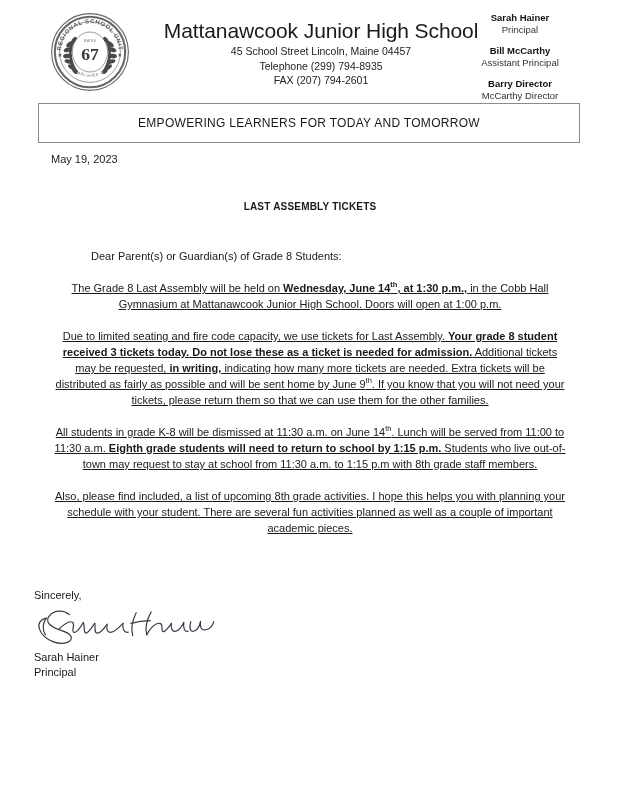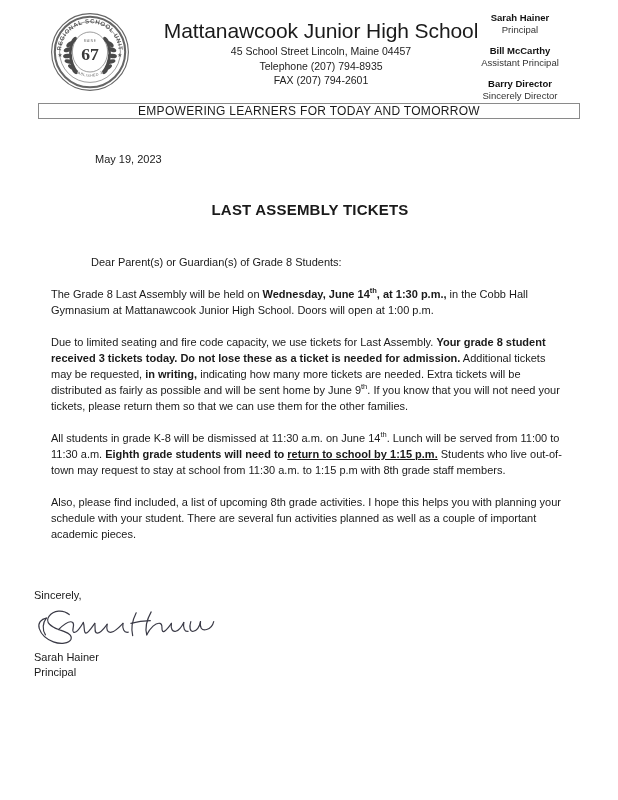--- a/index.html
+++ b/index.html
@@ -70,21 +70,21 @@
     line-height: 12px;
     color: #333;
   }
 
   
   .motto-box {
     position: absolute;
     left: 38px;
     top: 103px;
     width: 542px;
-    height: 16px;
+    height: 40px;
     border: 1.5px solid #8a8a8a;
     box-sizing: border-box;
     display: flex;
     align-items: center;
     justify-content: center;
   }
   .motto-text {
     font-size: 12px;
     letter-spacing: 0.3px;
     color: #1a1a1a;
@@ -94,40 +94,40 @@
   .page-body {
     position: absolute;
     left: 51px;
     top: 152px;
     width: 518px;
   }
   .date-line {
     font-size: 11px;
     line-height: 15px;
     margin-bottom: 34px;
-    margin-left: 44px;
   }
   .doc-title {
-    font-size: 15px;
+    font-size: 10px;
     font-weight: bold;
     text-align: center;
     letter-spacing: 0.2px;
     margin-bottom: 36px;
   }
   .salutation {
     font-size: 11px;
     line-height: 16px;
     margin-bottom: 16px;
     padding-left: 40px;
   }
   .para {
     font-size: 11px;
     line-height: 16px;
     margin-bottom: 16px;
-    text-align: left;
+    text-align: center;
+    text-decoration: underline;
   }
   .para b { font-weight: bold; }
   .para u { text-decoration: underline; }
   sup {
     font-size: 7.5px;
     vertical-align: super;
     line-height: 0;
   }
 
   
@@ -203,36 +203,36 @@
         <ellipse cx="70" cy="35" rx="4.6" ry="2.3" transform="rotate(52 70 35)"></ellipse>
       </g>
       <text x="50" y="38" text-anchor="middle" font-family="Liberation Sans, sans-serif" font-size="4" fill="#777" letter-spacing="0.6">MAINE</text>
       <text x="50" y="60" text-anchor="middle" font-family="Liberation Serif, serif" font-size="22" font-weight="bold" fill="#3a3a3a">67</text>
     </svg>
   </div>
 
   <div class="school-block">
     <div class="school-name">Mattanawcook Junior High School</div>
     <div class="school-addr">45 School Street  Lincoln, Maine 04457</div>
-    <div class="school-addr">Telephone (207) 794-8935</div>
+    <div class="school-addr">Telephone (299) 794-8935</div>
     <div class="school-addr">FAX (207) 794-2601</div>
   </div>
 
   <div class="staff-block">
     <div class="staff-entry">
       <div class="staff-name">Sarah Hainer</div>
       <div class="staff-role">Principal</div>
     </div>
     <div class="staff-entry">
       <div class="staff-name">Bill McCarthy</div>
       <div class="staff-role">Assistant Principal</div>
     </div>
     <div class="staff-entry">
       <div class="staff-name">Barry Director</div>
-      <div class="staff-role">Sincerely Director</div>
+      <div class="staff-role">McCarthy Director</div>
     </div>
   </div>
 </div>
 
 <div class="motto-box">
   <span class="motto-text">EMPOWERING LEARNERS FOR TODAY AND TOMORROW</span>
 </div>
 
 <div class="page-body">
   <div class="date-line">May 19, 2023</div>

